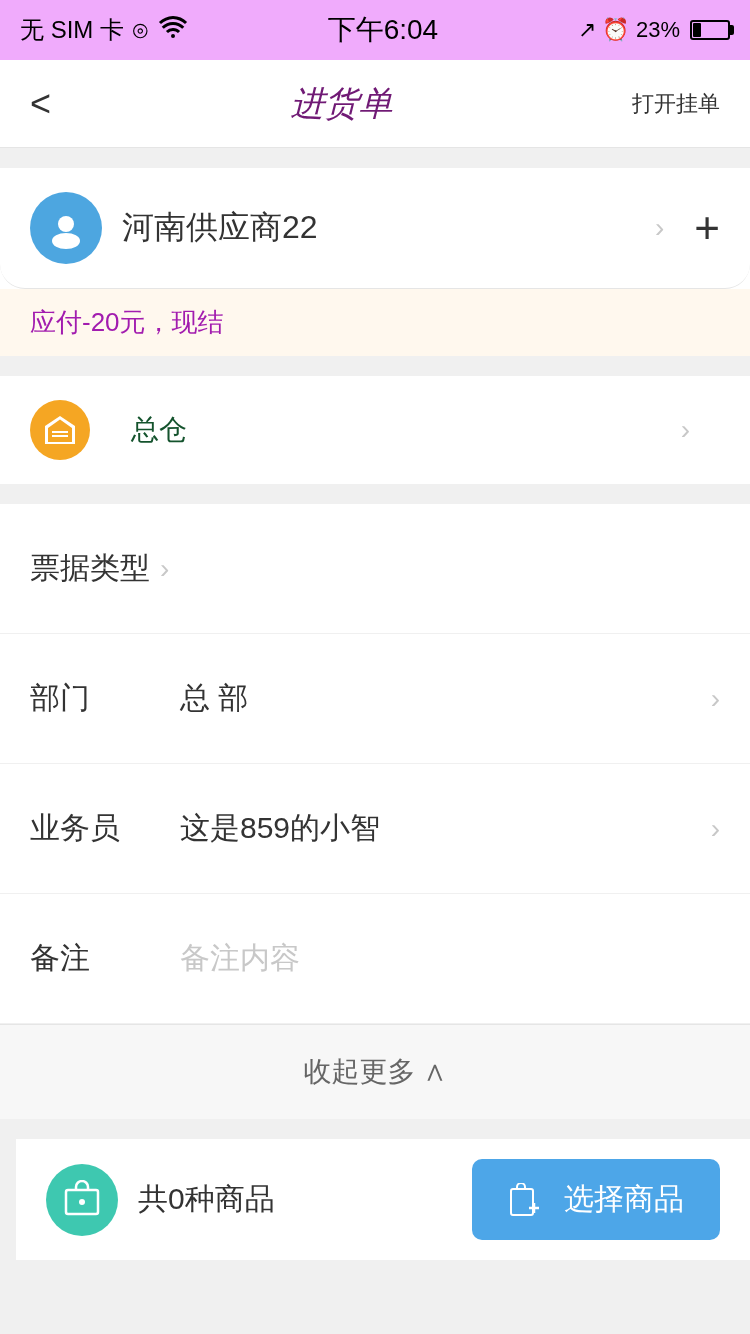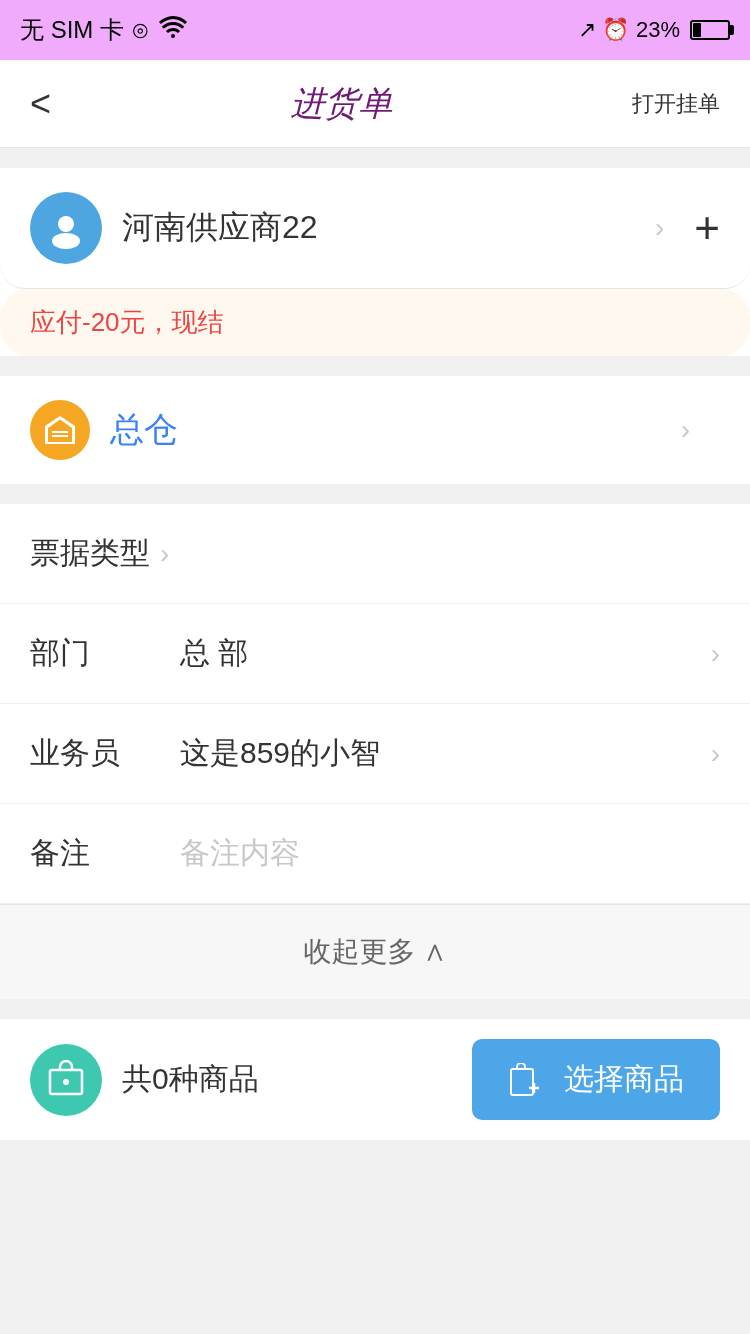--- a/index.html
+++ b/index.html
@@ -132,22 +132,21 @@
       color: #333;
       line-height: 1;
       cursor: pointer;
     }
 
     
     .notice-bar {
       background: #fff8ee;
       padding: 16px 30px;
       font-size: 26px;
-      color: #ef4444;
-      border-radius: 29px;
+      color: #a21caf;
     }
 
     .section-gap-sm {
       height: 20px;
       background: #f0f0f0;
     }
 
     
     .warehouse-row {
       display: flex;
@@ -166,34 +165,35 @@
       margin-right: 20px;
       flex-shrink: 0;
     }
     .warehouse-icon svg {
       width: 34px;
       height: 34px;
       fill: #fff;
     }
     .warehouse-name {
       flex: 1;
-      font-size: 34px;
-      color: #3b82f6;
+      font-size: 28px;
+      color: #14532d;
+      margin-left: 21px;
     }
 
     
     .form-section {
       background: #fff;
       margin-top: 20px;
     }
     .form-row {
       display: flex;
       align-items: center;
       padding: 0 30px;
-      height: 100px;
+      height: 130px;
       border-bottom: 1px solid #f0f0f0;
       cursor: pointer;
     }
     .form-row:last-child {
       border-bottom: none;
     }
     .form-label {
       font-size: 30px;
       color: #333;
       min-width: 130px;
@@ -224,20 +224,21 @@
     }
 
     
     .bottom-bar {
       background: #fff;
       margin-top: 20px;
       display: flex;
       align-items: center;
       padding: 20px 30px;
       gap: 20px;
+      margin-left: 16px;
     }
     .product-icon-wrap {
       width: 72px;
       height: 72px;
       border-radius: 50%;
       background: #3ec8b0;
       display: flex;
       align-items: center;
       justify-content: center;
       flex-shrink: 0;
@@ -281,20 +282,21 @@
 
 <div class="status-bar">
   <div class="status-left">
     <span>无 SIM 卡 ⊙</span>
     <span>
       <svg width="30" height="22" viewBox="0 0 30 22">
         <path d="M15 18a2 2 0 1 1 0 4 2 2 0 0 1 0-4zm0-6c2.8 0 5.3 1.1 7.1 3l-2.1 2.1A7 7 0 0 0 15 15a7 7 0 0 0-5 2.1L7.9 15A9.9 9.9 0 0 1 15 12zm0-6c4.4 0 8.4 1.8 11.3 4.7l-2.1 2.1A13 13 0 0 0 15 9a13 13 0 0 0-9.2 3.8L3.7 10.7A15.9 15.9 0 0 1 15 6zm0-6C20.5 0 25.5 2.2 29.1 5.9L27 8A18.8 18.8 0 0 0 15 3 18.8 18.8 0 0 0 3 8L.9 5.9A21.8 21.8 0 0 1 15 0z" fill="#000"></path>
       </svg>
     </span>
   </div>
+  <div class="status-center">下午6:04</div>
   <div class="status-right">
     <span>↗</span>
     <span>⏰</span>
     <span>23%</span>
     <span class="battery-icon">
       <span class="battery-fill"></span>
     </span>
   </div>
 </div>
 

